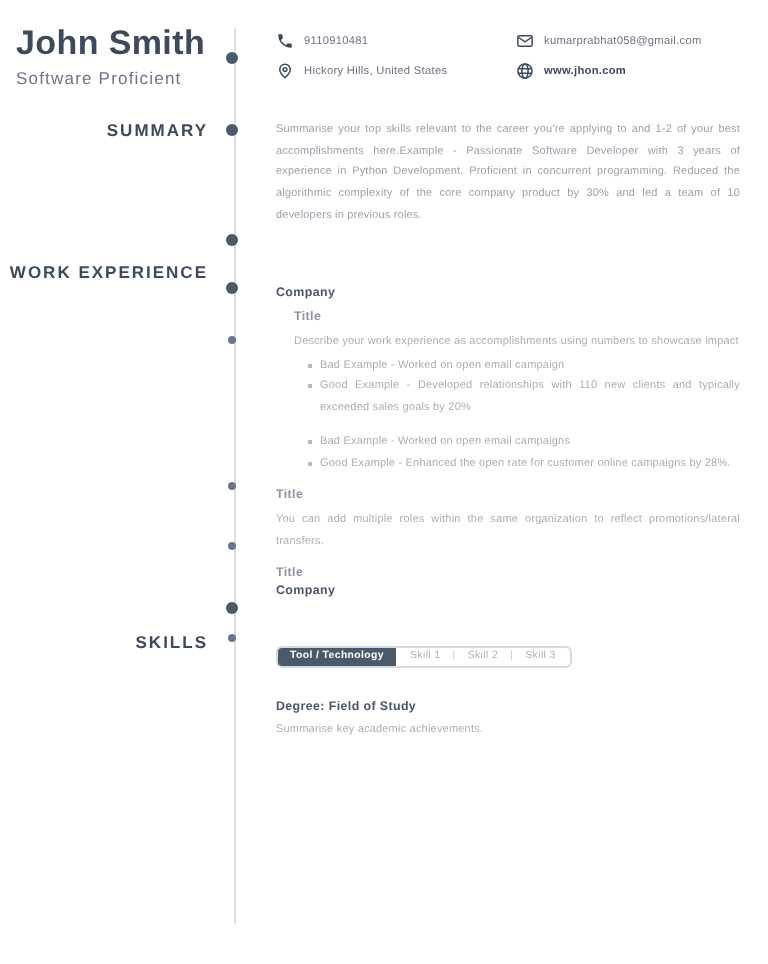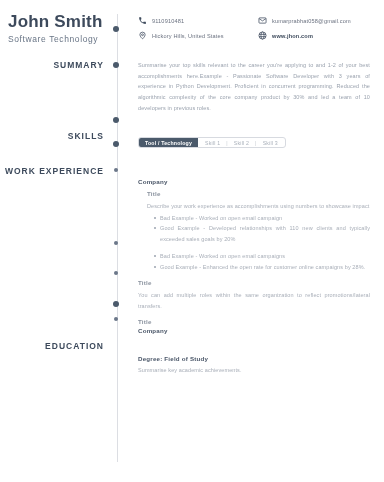--- a/index.html
+++ b/index.html
@@ -148,21 +148,21 @@
   <div class="dot" style="top:117px"></div>
   <div class="dot" style="top:141px"></div>
   <div class="dot small" style="top:168px"></div>
   <div class="dot small" style="top:241px"></div>
   <div class="dot small" style="top:271px"></div>
   <div class="dot" style="top:301px"></div>
   <div class="dot small" style="top:317px"></div>
 
   <div class="header">
     <div class="name">John Smith</div>
-    <div class="role">Software Technology</div>
+    <div class="role">Software Proficient</div>
 
     <div class="contacts">
       <div class="contact-col">
         <div class="contact">
           <span class="ci">
             <svg viewBox="0 0 24 24" fill="currentColor">
                 <path d="M6.6 10.8c1.4 2.8 3.8 5.1 6.6 6.6l2.2-2.2c.3-.3.7-.4 1-.2 1.1.4 2.3.6 3.6.6.6 0 1 .4 1 1V20c0 .6-.4 1-1 1C10.6 21 3 13.4 3 4c0-.6.4-1 1-1h3.5c.6 0 1 .4 1 1 0 1.2.2 2.4.6 3.6.1.3 0 .7-.2 1l-2.3 2.2z"></path>
               </svg>
           </span>
           <span>9110910481</span>
@@ -198,36 +198,20 @@
           <span>www.jhon.com</span>
         </div>
       </div>
     </div>
   </div>
 
   <div class="section" style="margin-top:10px">
     <div class="sec-label" style="top:0">SUMMARY</div>
     <div class="sec-body">
       <div class="para">Summarise your top skills relevant to the career you're applying to and 1-2 of your best accomplishments here.Example - Passionate Software Developer with 3 years of experience in Python Development. Proficient in concurrent programming. Reduced the algorithmic complexity of the core company product by 30% and led a team of 10 developers in previous roles.</div>
-    </div>
-  </div>
-
-  <div class="section" style="margin-top:17px">
-    <div class="sec-label" style="top:0">SKILLS</div>
-    <div class="sec-body">
-      <div class="skill-box">
-        <div class="skill-tag">Tool / Technology</div>
-        <div class="skill-list">
-          <span>Skill 1</span>
-          <span class="skill-sep">|</span>
-          <span>Skill 2</span>
-          <span class="skill-sep">|</span>
-          <span>Skill 3</span>
-        </div>
-      </div>
     </div>
   </div>
 
   <div class="section" style="margin-top:17px">
     <div class="sec-label" style="top:0">WORK EXPERIENCE</div>
     <div class="sec-body" style="padding-top:12px">
 
       <div class="job">
         <div class="company">Company</div>
         <div class="jtitle">Title</div>
@@ -249,21 +233,36 @@
       </div>
 
       <div class="job">
         <div class="jtitle" style="margin-left:0;margin-bottom:2px">Title</div>
         <div class="company">Company</div>
       </div>
 
     </div>
   </div>
 
+  <div class="section" style="margin-top:17px">
+    <div class="sec-label" style="top:0">SKILLS</div>
+    <div class="sec-body">
+      <div class="skill-box">
+        <div class="skill-tag">Tool / Technology</div>
+        <div class="skill-list">
+          <span>Skill 1</span>
+          <span class="skill-sep">|</span>
+          <span>Skill 2</span>
+          <span class="skill-sep">|</span>
+          <span>Skill 3</span>
+        </div>
+      </div>
+    </div>
+  </div>
+
   <div class="section" style="margin-top:2px">
-    <div class="sec-label" style="top:0">EDUCATION</div>
     <div class="sec-body" style="padding-top:14px">
       <div class="degree">Degree: Field of Study</div>
       <div class="edu-sum">Summarise key academic achievements.</div>
     </div>
   </div>
 
 </div>
 
 </body></html>

